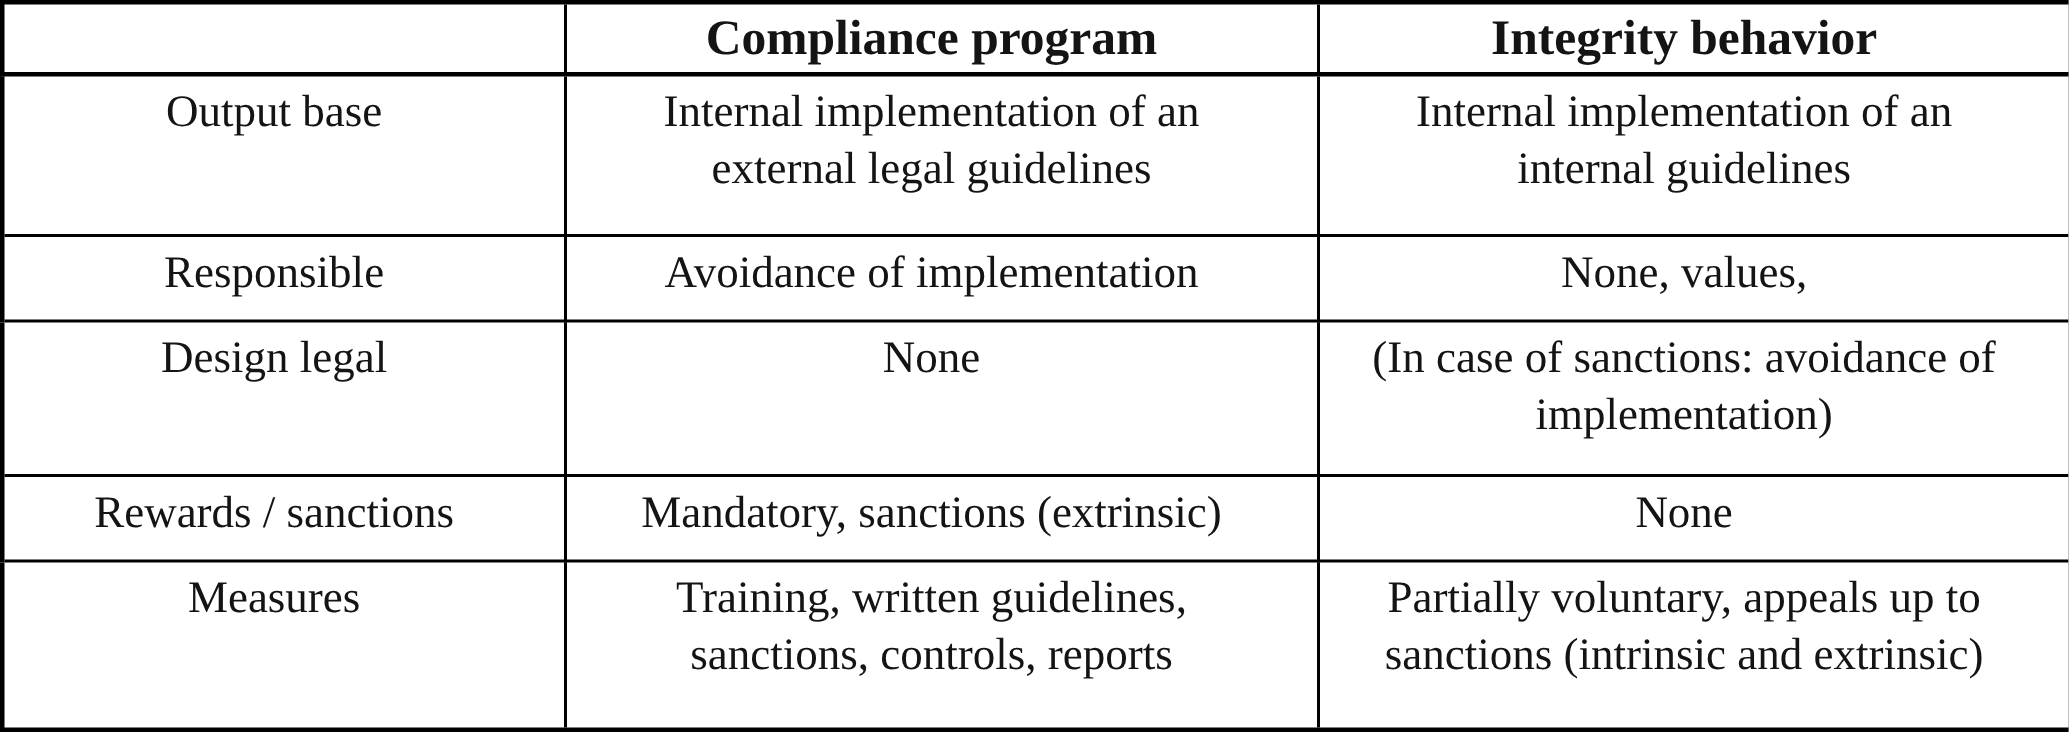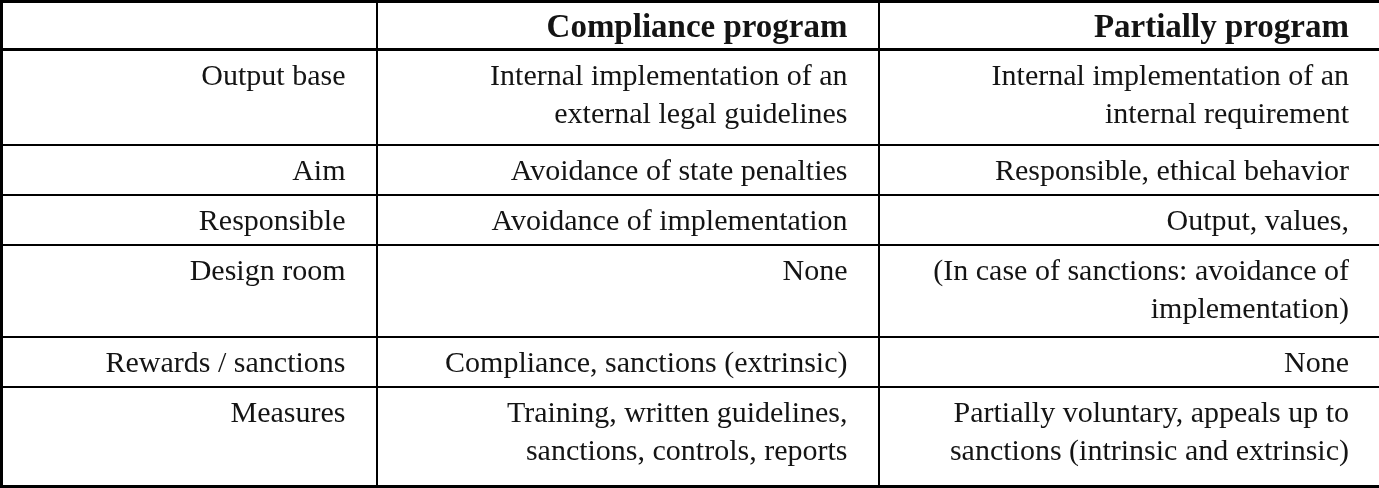--- a/index.html
+++ b/index.html
@@ -22,21 +22,21 @@
     color: #141414;
     background: #ffffff;
   }
   table.cmp col.c1 { width: 375px; }
   table.cmp col.c2 { width: 502px; }
   table.cmp col.c3 { width: 502px; }
 
   table.cmp td, table.cmp th {
     border: 2px solid #000000;
     vertical-align: top;
-    text-align: right;
+    text-align: center;
     padding: 5px 30px 2px 17px;
     font-size: 30px;
     line-height: 38px;
     font-weight: normal;
     overflow: hidden;
   }
   
   table.cmp { border: 3px solid #000000; }
   table.cmp tr:first-child > * { border-top-width: 3px; }
   table.cmp tr:last-child  > * { border-bottom-width: 3px; }
@@ -63,47 +63,42 @@
   <table class="cmp">
     <colgroup>
       <col class="c1">
         <col class="c2">
         <col class="c3">
     </colgroup>
     <thead>
       <tr class="h-header">
         <th></th>
         <th>Compliance program</th>
-        <th>Partially program</th>
+        <th>Integrity behavior</th>
       </tr>
     </thead>
     <tbody>
       <tr class="h-tall">
         <td>Output base</td>
         <td>Internal implementation of an external legal guidelines</td>
-        <td>Internal implementation of an internal requirement</td>
-      </tr>
-      <tr class="h-single">
-        <td>Aim</td>
-        <td>Avoidance of state penalties</td>
-        <td>Responsible, ethical behavior</td>
+        <td>Internal implementation of an internal guidelines</td>
       </tr>
       <tr class="h-single">
         <td>Responsible</td>
         <td>Avoidance of implementation</td>
-        <td>Output, values,</td>
+        <td>None, values,</td>
       </tr>
       <tr class="h-design">
-        <td>Design room</td>
+        <td>Design legal</td>
         <td>None</td>
         <td>(In case of sanctions: avoidance of implementation)</td>
       </tr>
       <tr class="h-rewards">
         <td>Rewards / sanctions</td>
-        <td>Compliance, sanctions (extrinsic)</td>
+        <td>Mandatory, sanctions (extrinsic)</td>
         <td>None</td>
       </tr>
       <tr class="h-measures">
         <td>Measures</td>
         <td>Training, written guidelines, sanctions, controls, reports</td>
         <td>Partially voluntary, appeals up to sanctions (intrinsic and extrinsic)</td>
       </tr>
     </tbody>
   </table>
 </div>

